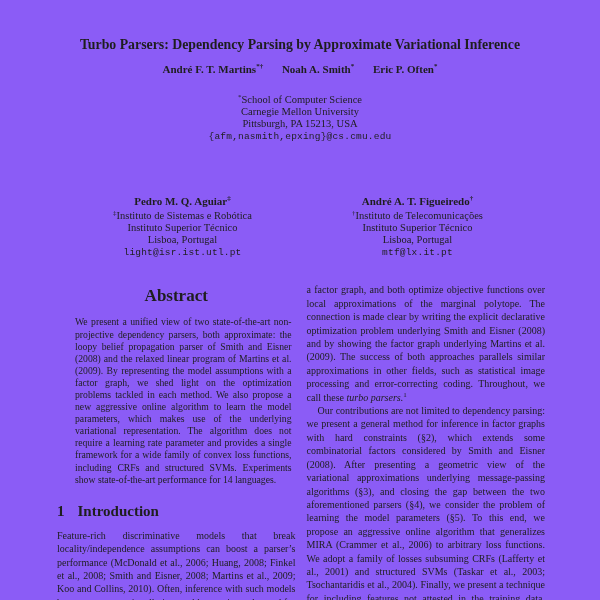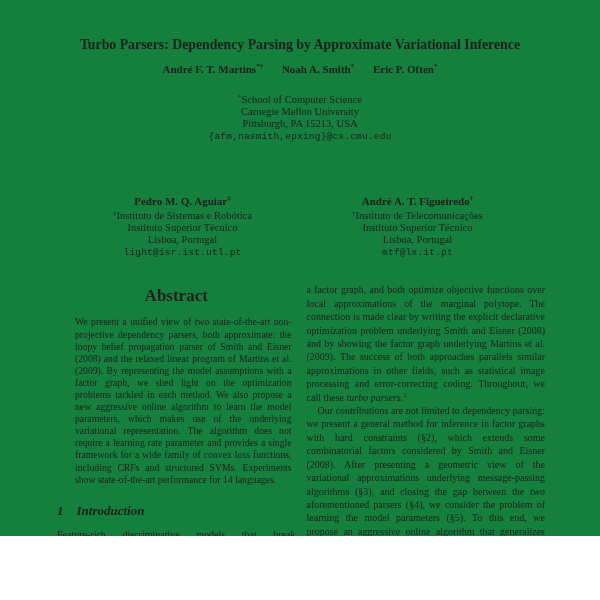--- a/index.html
+++ b/index.html
@@ -1,20 +1,20 @@
 <!DOCTYPE html>
 <html><head>
 <meta charset="utf-8">
 <style>
   html, body { margin: 0; padding: 0; background: #ffffff; }
   .page {
     position: relative;
     width: 600px;
-    height: 536px;
-    background: #15803d;
+    height: 600px;
+    background: #8b5cf6;
     overflow: hidden;
     font-family: "Liberation Serif", serif;
     color: #1e1e1e;
     box-sizing: border-box;
     padding-top: 36px;
   }
   .title {
     font-size: 13.8px;
     font-weight: bold;
     text-align: center;
@@ -70,24 +70,23 @@
     text-align: center;
     margin: 3px 0 10px 0;
   }
   .abstract-text {
     font-size: 9.7px;
     line-height: 12.1px;
     text-align: justify;
     margin: 0 4px 0 18px;
   }
   .section-heading {
-    font-size: 13px;
+    font-size: 15px;
     font-weight: bold;
     margin: 17px 0 9px 0;
-    font-style: italic;
   }
   .section-heading .sec-num { margin-right: 13px; }
   .body-para {
     font-size: 10px;
     line-height: 13.4px;
     text-align: justify;
     margin: 0;
   }
   .indent { text-indent: 11px; }
   .emph { font-style: italic; }

